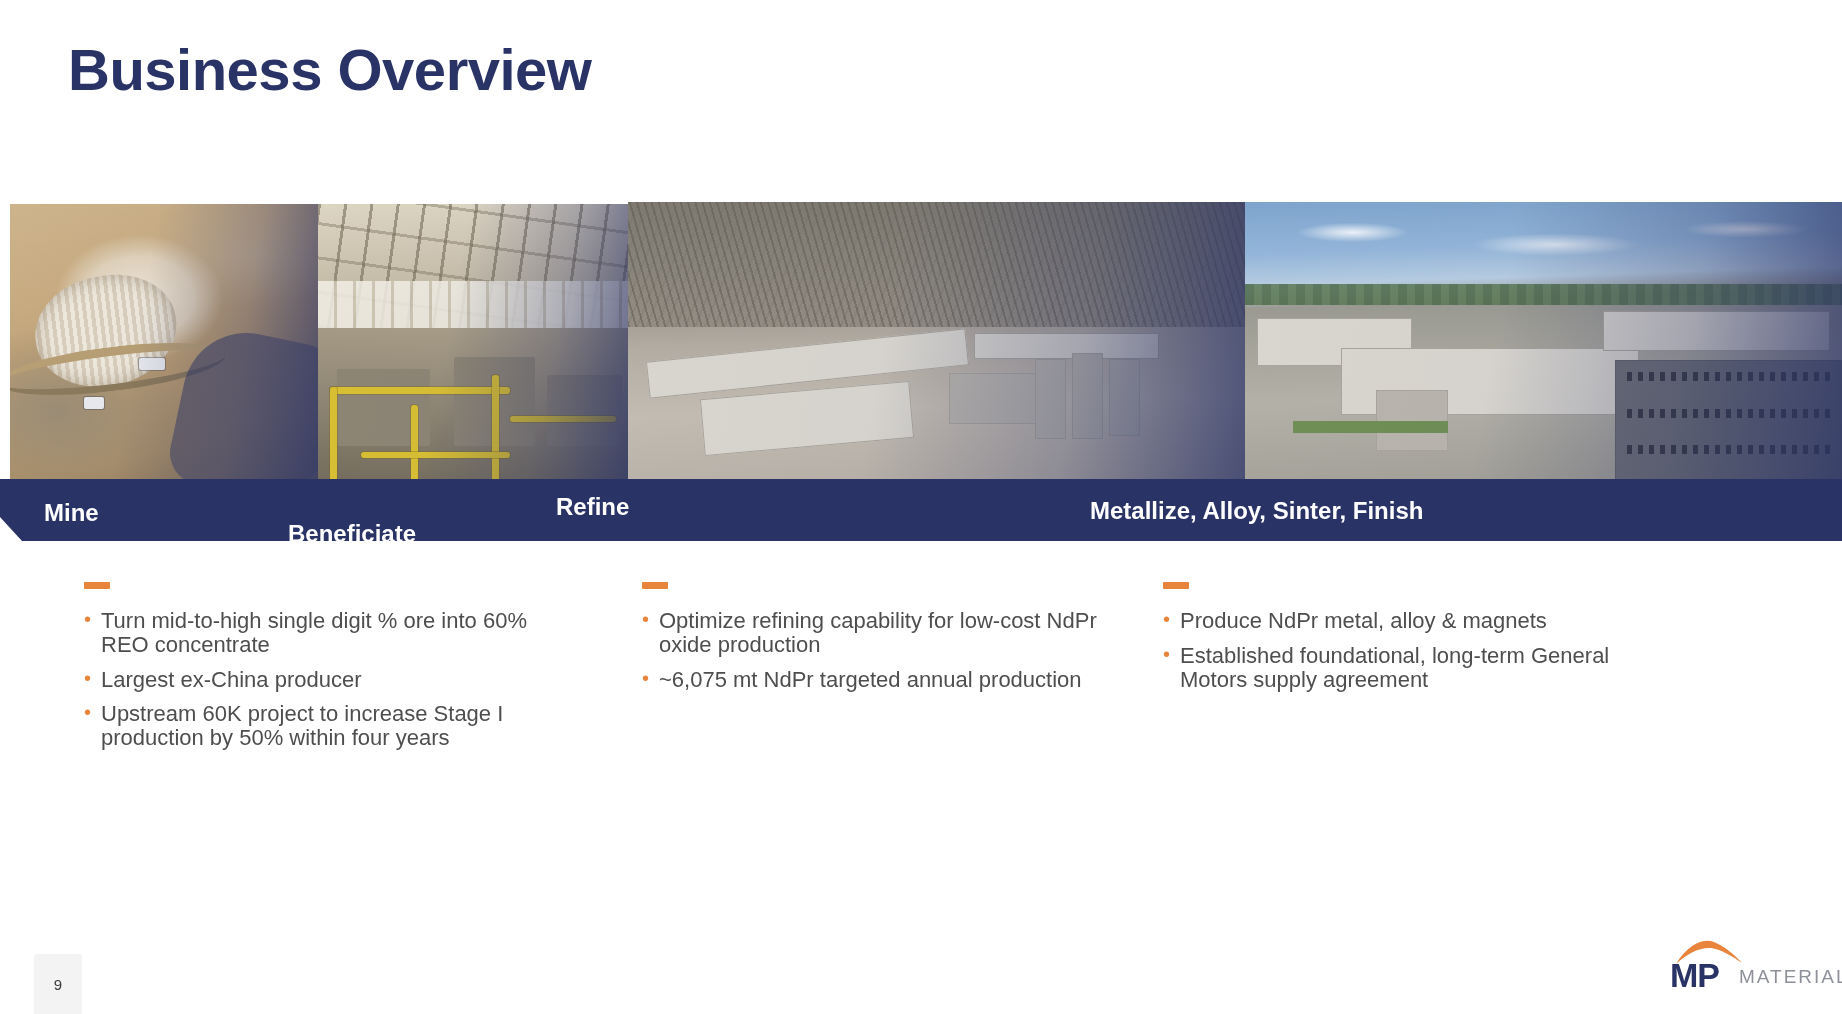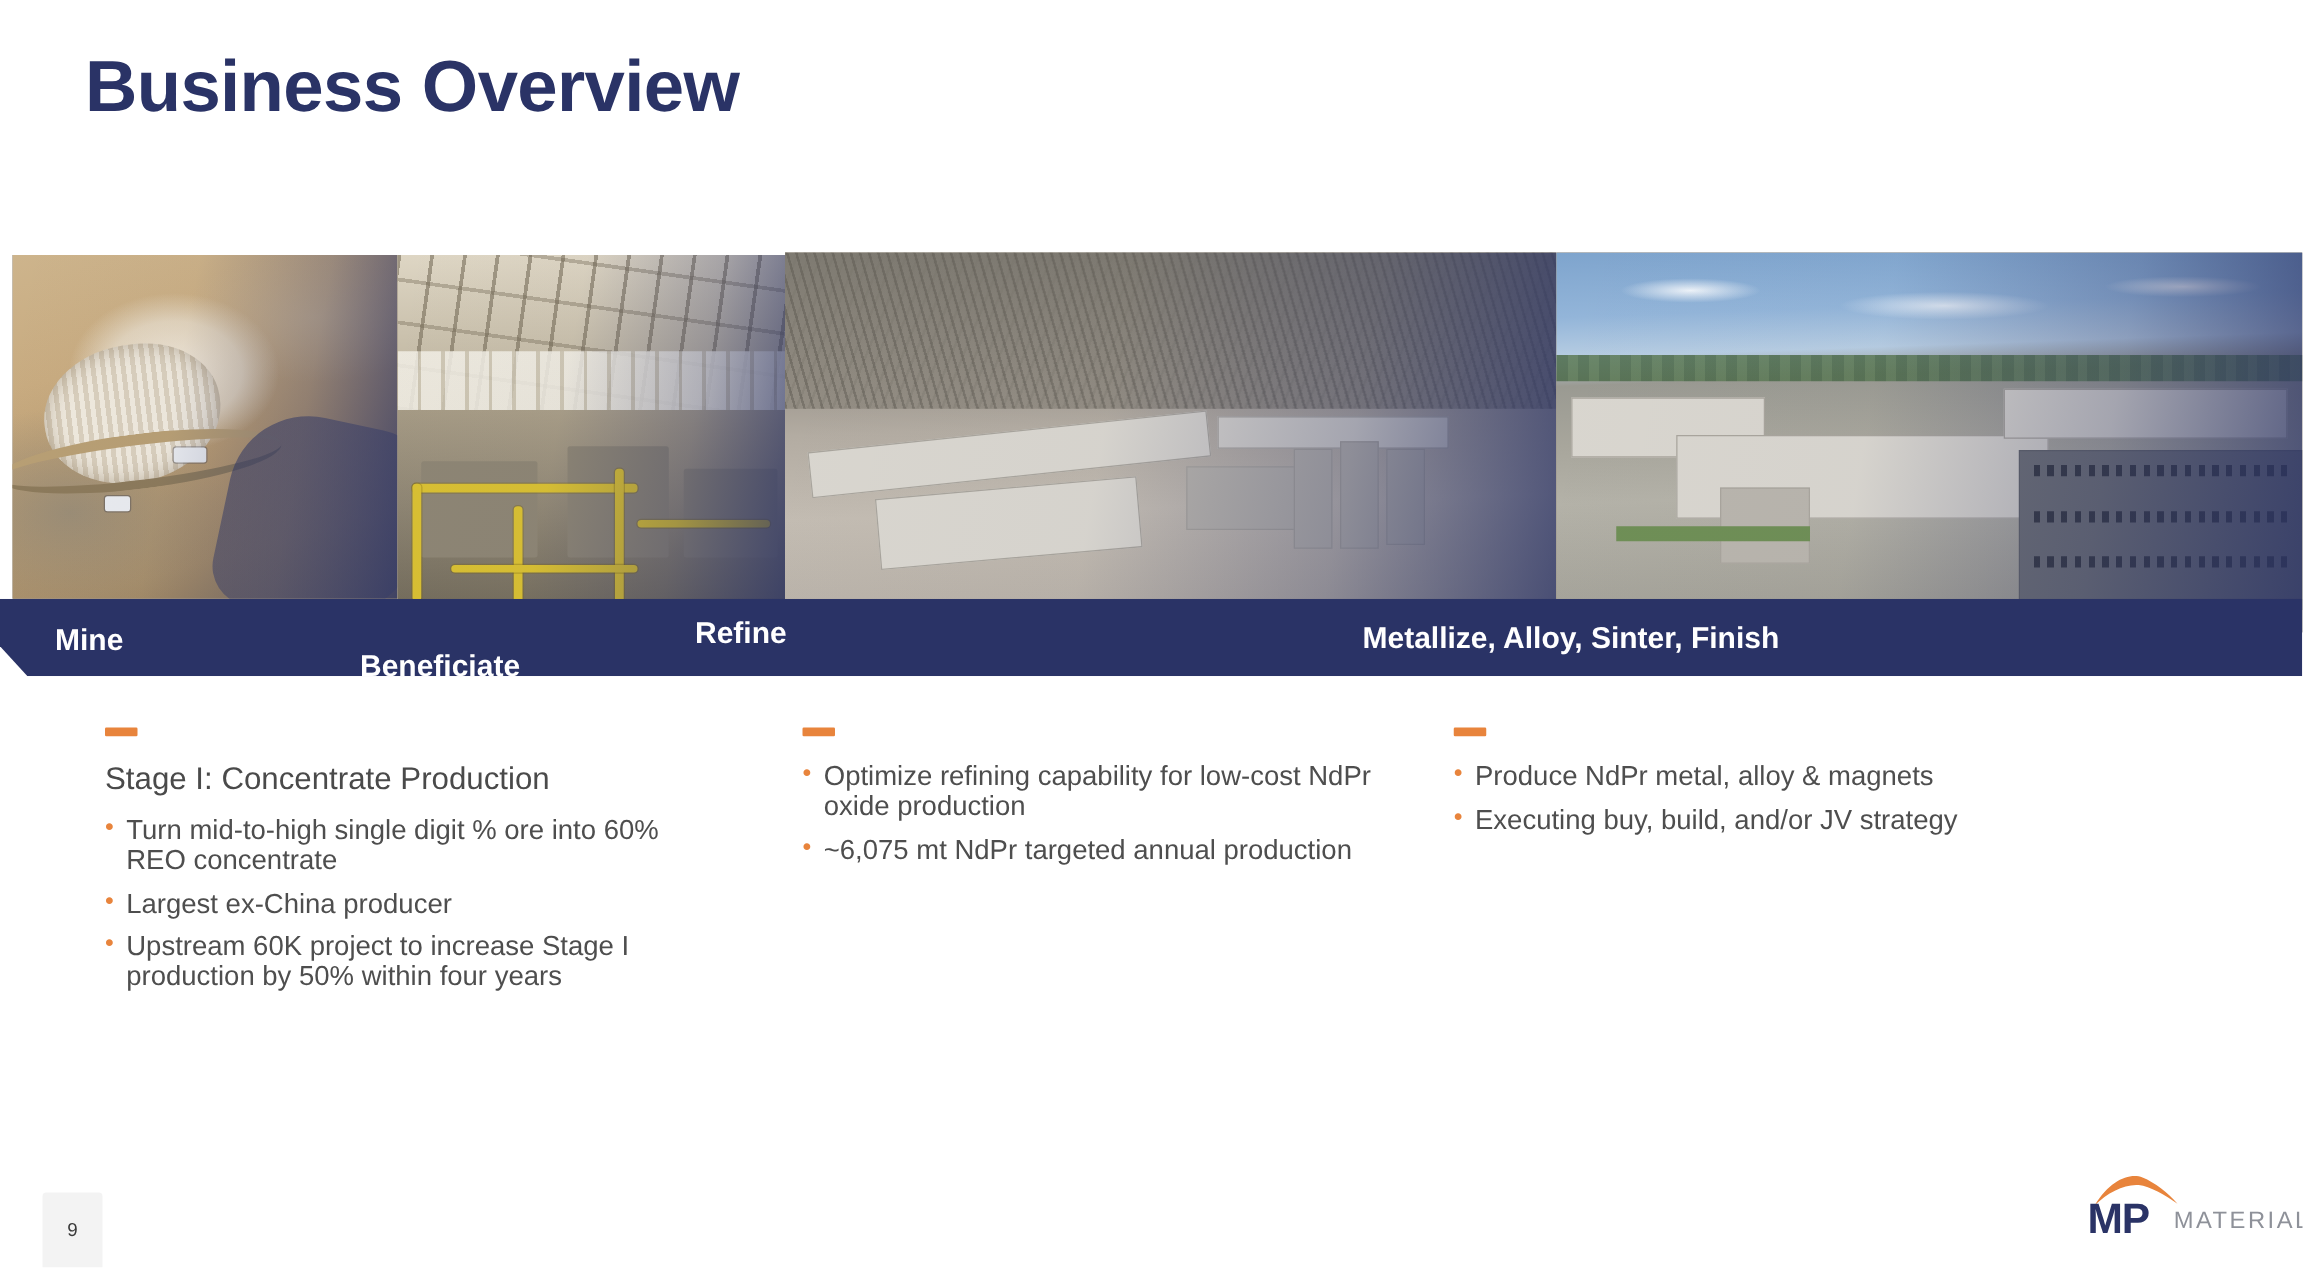--- a/index.html
+++ b/index.html
@@ -305,41 +305,40 @@
   <div class="band"></div>
   <div class="band-label" id="label-mine">Mine</div>
   <div class="band-label" id="label-beneficiate">Beneficiate</div>
   <div class="band-label" id="label-refine">Refine</div>
   <div class="band-label" id="label-metallize">Metallize, Alloy, Sinter, Finish</div>
 
   <div class="columns">
 
     <div class="col" id="col-1">
       <div class="dash"></div>
-      <div class="stage-heading">Stage I: Concentrate Production</div>
       <ul class="bullets">
         <li>Turn mid-to-high single digit % ore into 60% REO concentrate</li>
         <li>Largest ex-China producer</li>
         <li>Upstream 60K project to increase Stage I production by 50% within four years</li>
       </ul>
     </div>
 
     <div class="col" id="col-2">
       <div class="dash"></div>
       <ul class="bullets">
         <li>Optimize refining capability for low-cost NdPr oxide production</li>
         <li>~6,075 mt NdPr targeted annual production</li>
       </ul>
     </div>
 
     <div class="col" id="col-3">
       <div class="dash"></div>
       <ul class="bullets">
         <li>Produce NdPr metal, alloy &amp; magnets</li>
-        <li>Executing buy, build, and/or JV strategy</li>
+        <li>Established foundational, long-term General Motors supply agreement</li>
       </ul>
     </div>
   </div>
 
   <div class="page-num-box"></div>
   <div class="page-num">9</div>
 
   <div class="logo">
     <svg class="logo-arc" viewBox="0 0 70 28">
       <path d="M2 26 C 14 6, 30 0, 40 4 C 50 8, 60 16, 68 25 C 58 18, 46 11, 37 10 C 26 9, 12 16, 2 26 Z" fill="#e8843c"></path>

